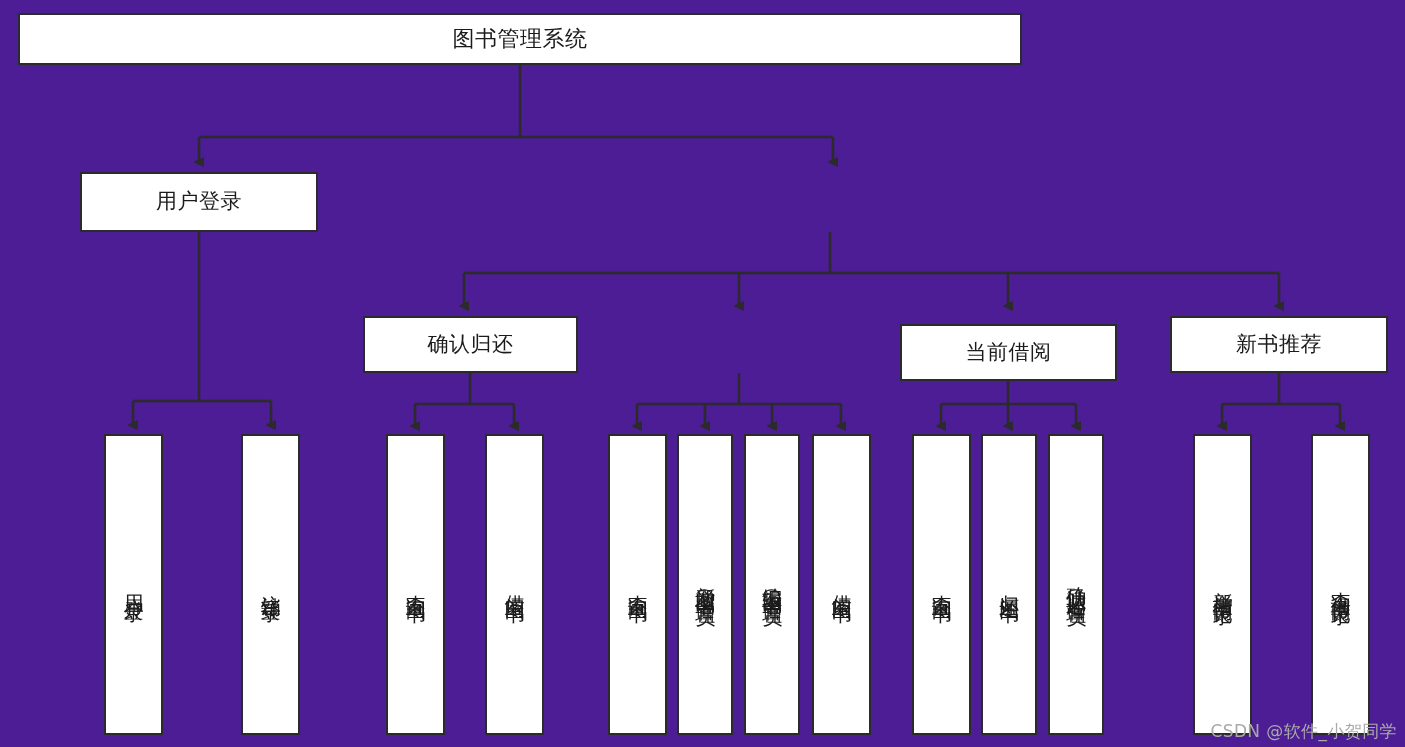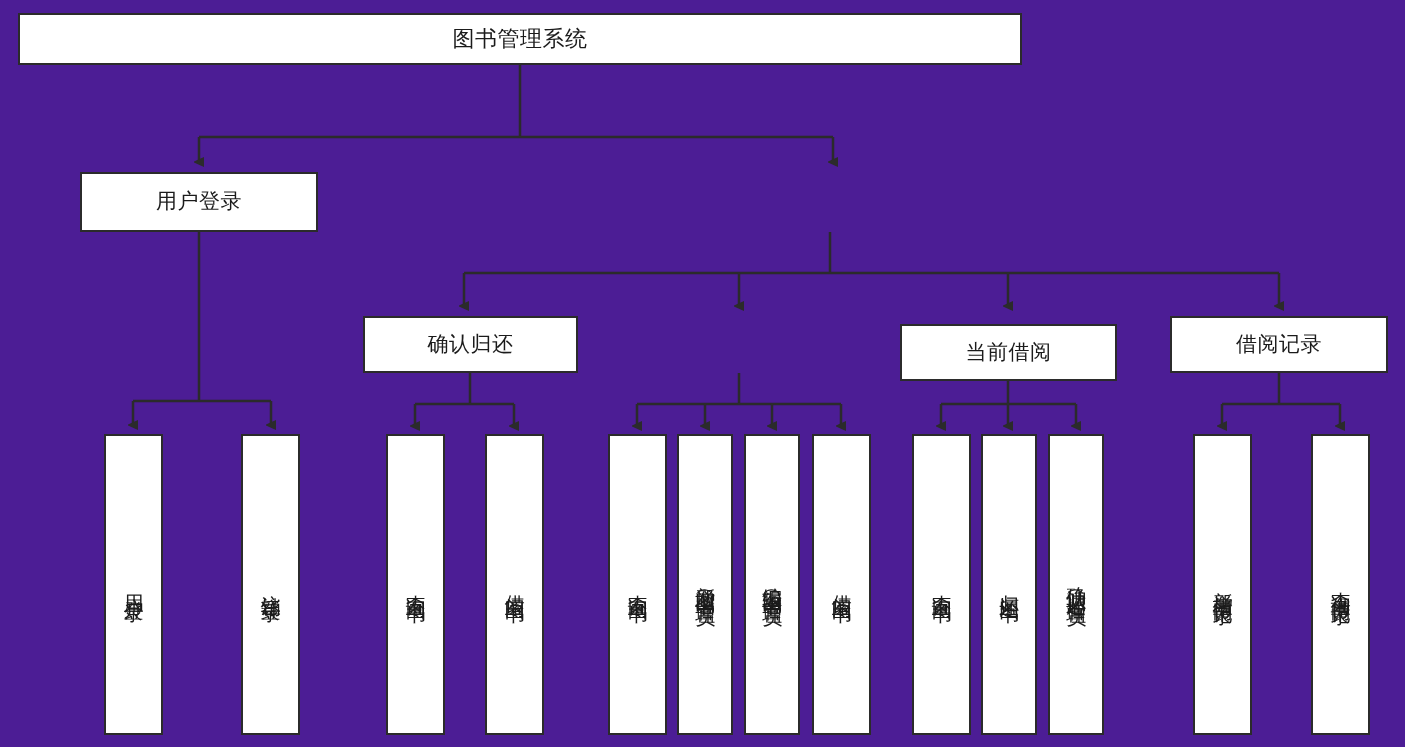--- a/index.html
+++ b/index.html
@@ -129,21 +129,21 @@
   <div class="node h" style="left:363px;top:316px;width:215px;height:57px;">
     <span class="lbl">确认归还</span>
   </div>
 
 
   <div class="node h" style="left:900px;top:316px;width:217px;height:57px;margin-top:8px;">
     <span class="lbl">当前借阅</span>
   </div>
 
   <div class="node h" style="left:1170px;top:316px;width:218px;height:57px;">
-    <span class="lbl">借阅记录</span>
+    <span class="lbl">新书推荐</span>
   </div>
 
   <div class="node v" style="left:104px;top:434px;width:59px;height:301px;">
     <span class="lbl">用户登录</span>
   </div>
 
   <div class="node v" style="left:241px;top:434px;width:59px;height:301px;">
     <span class="lbl">注销登录</span>
   </div>
 
@@ -184,14 +184,15 @@
   </div>
 
   <div class="node v" style="left:1193px;top:434px;width:59px;height:301px;">
     <span class="lbl">新增借阅记录</span>
   </div>
 
   <div class="node v" style="left:1311px;top:434px;width:59px;height:301px;">
     <span class="lbl">查询借阅记录</span>
   </div>
 
+  <div class="watermark">CSDN @软件_小贺同学</div>
 
 </div>
 
 </body></html>

